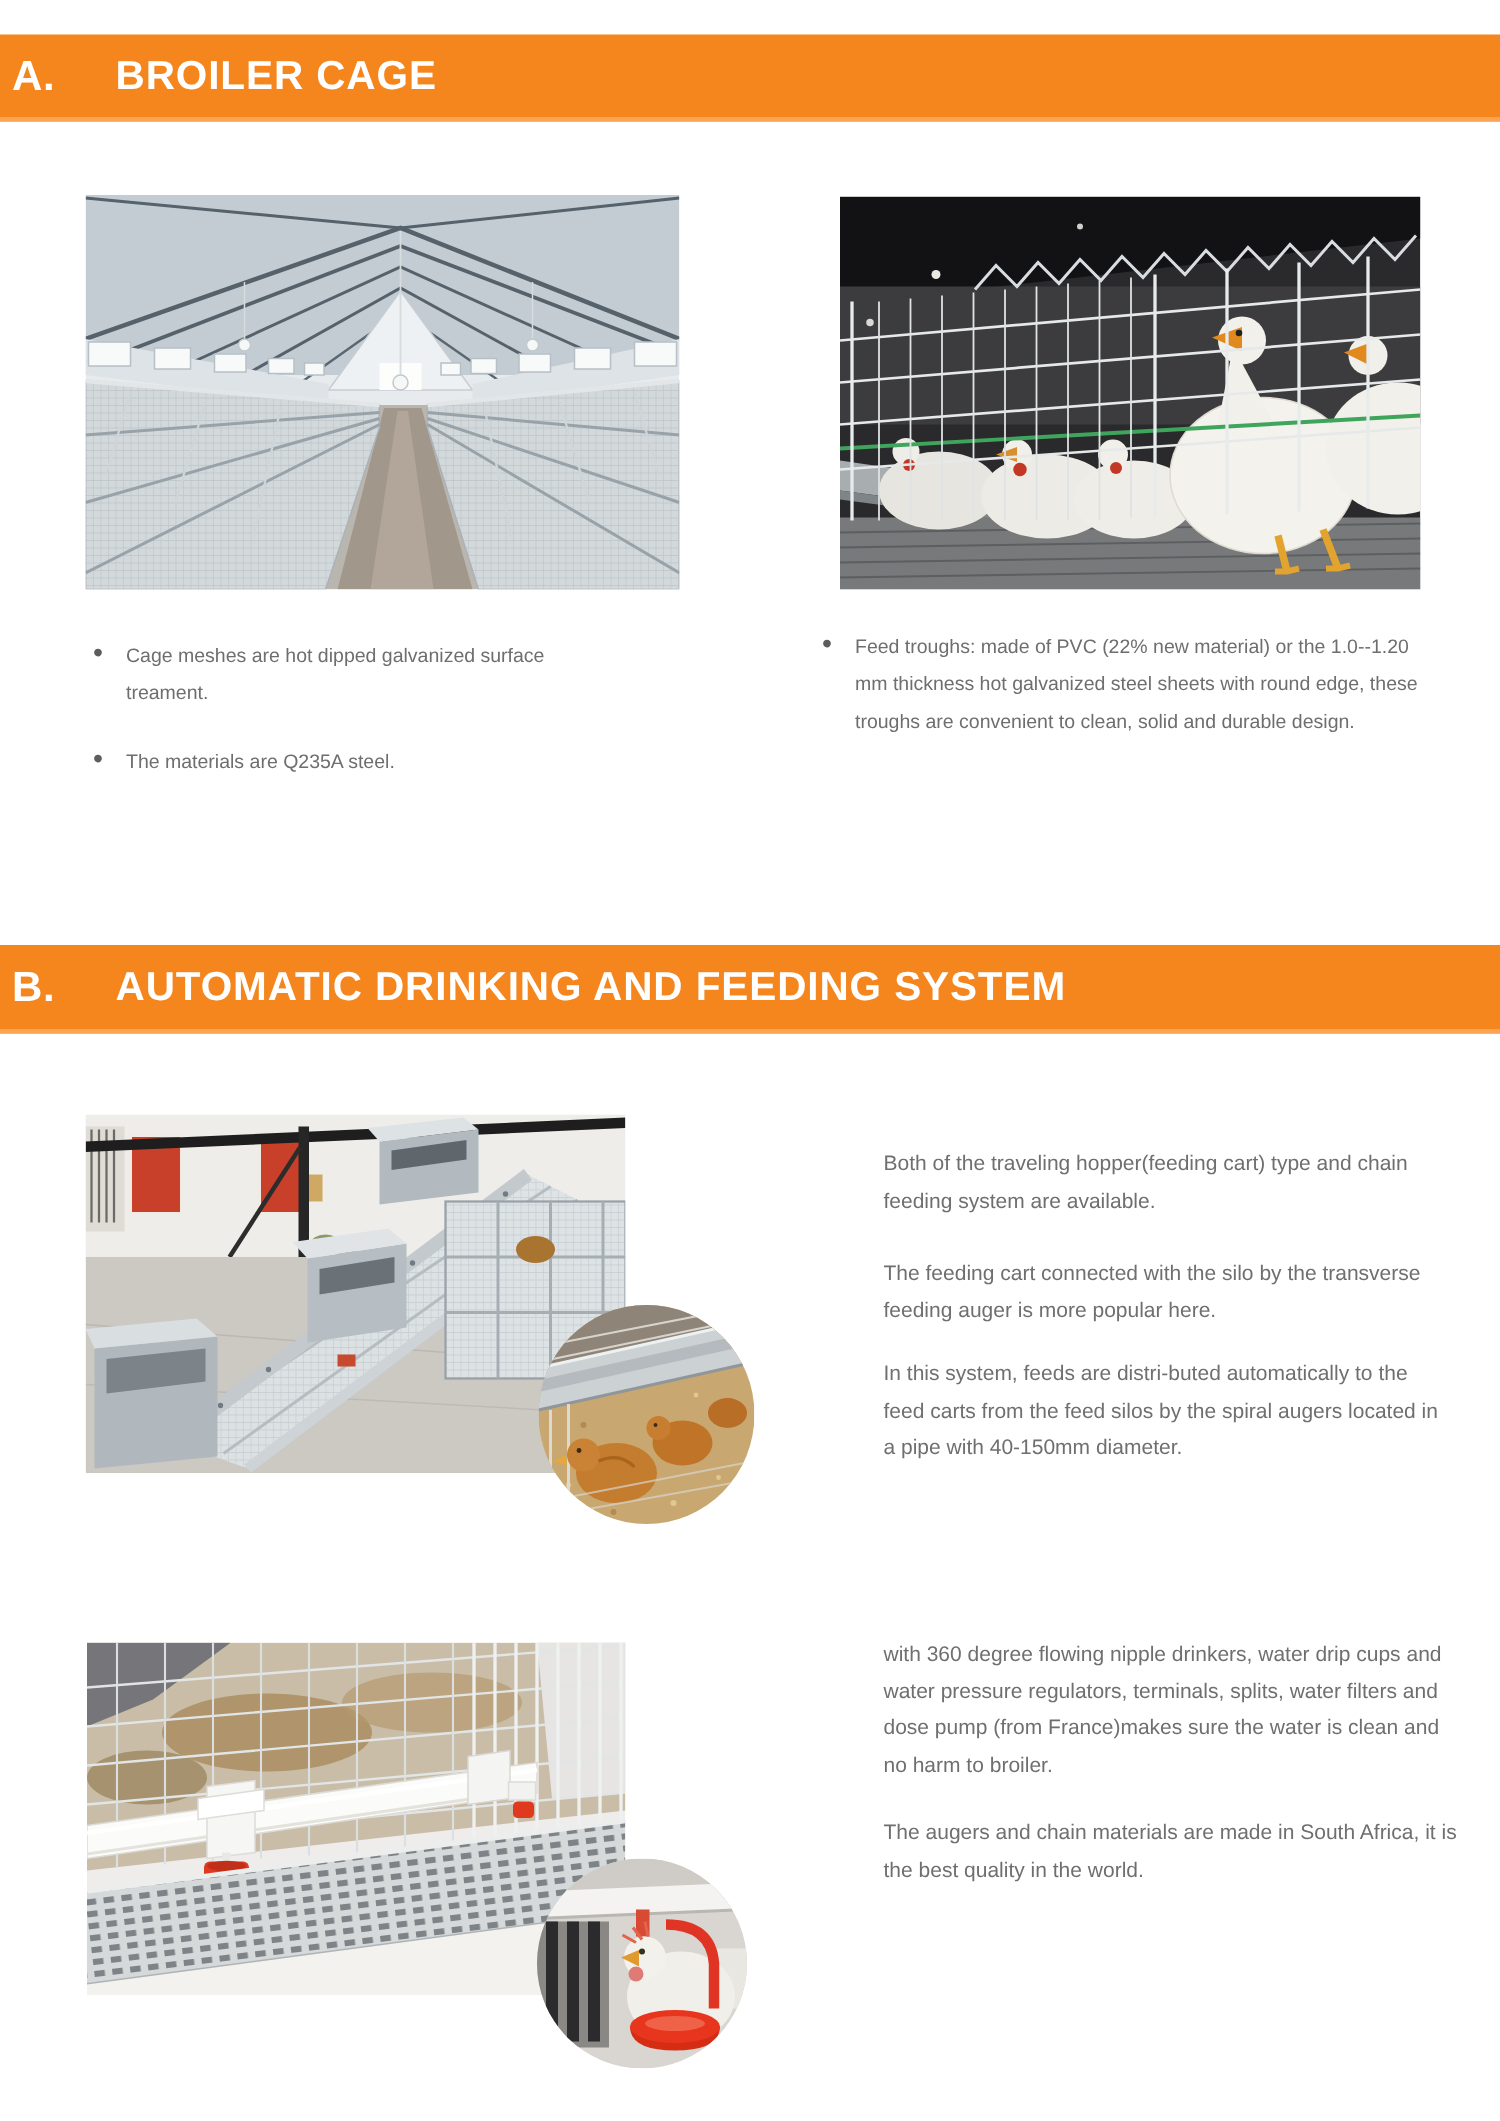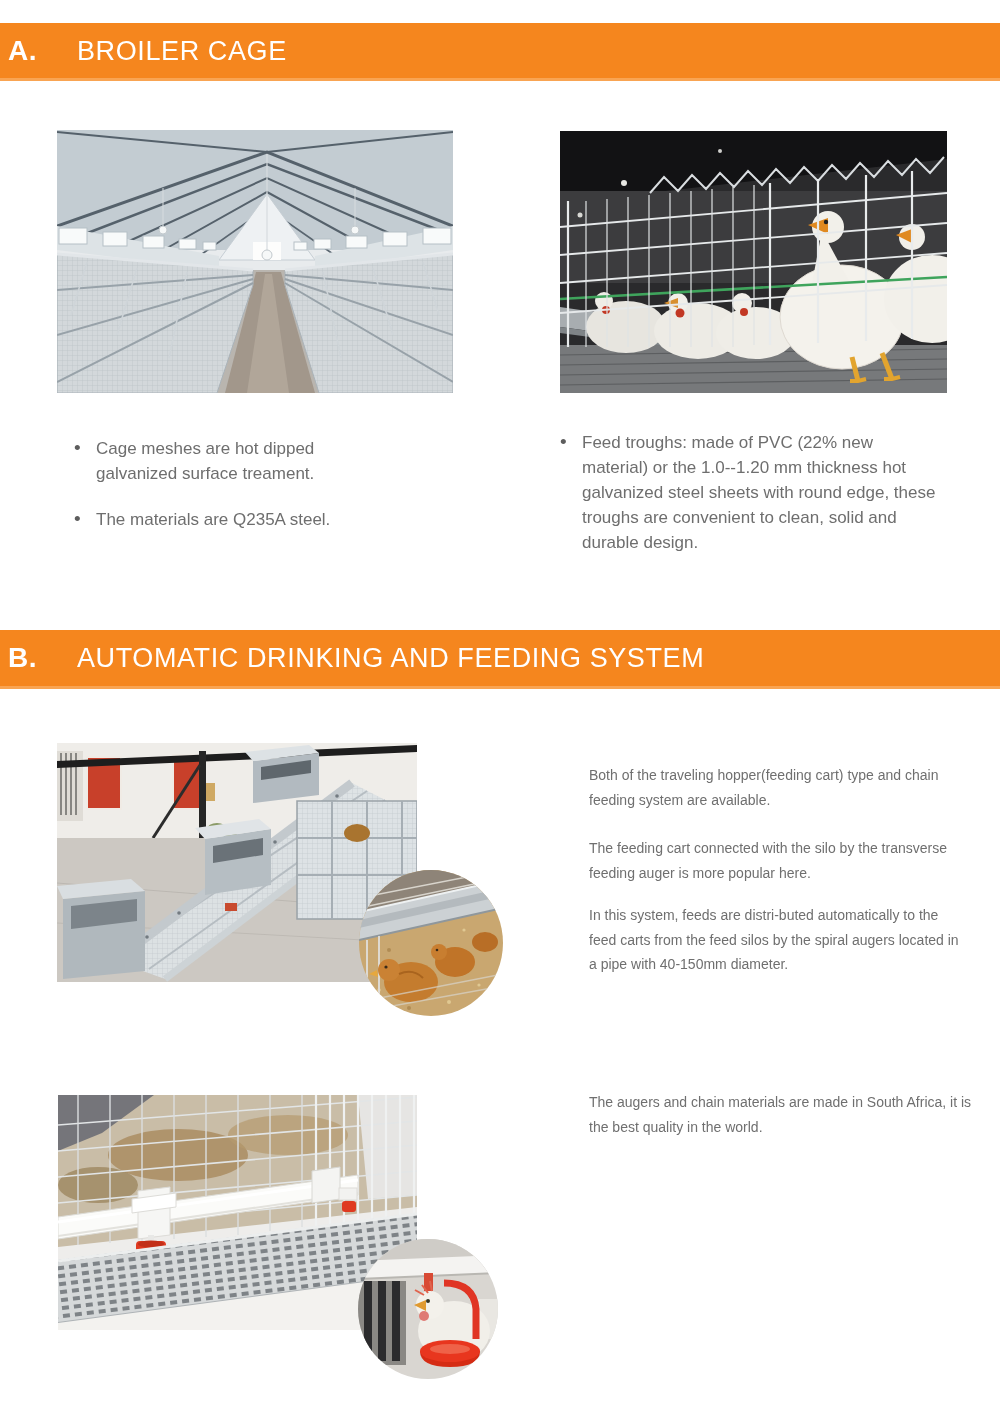--- a/index.html
+++ b/index.html
@@ -11,33 +11,33 @@
   .band{
     position:absolute;left:0;width:1000px;height:55px;
     background:#F5861E;border-bottom:3px solid #f9a452;
   }
   .band .band-label{
     position:absolute;left:8px;top:50%;transform:translateY(-50%);
     color:#ffffff;font-weight:700;font-size:28px;letter-spacing:.5px;
   }
   .band .band-title{
     position:absolute;left:77px;top:50%;transform:translateY(-50%);
-    color:#ffffff;font-weight:400;font-size:27px;letter-spacing:.6px;white-space:nowrap;
+    color:#ffffff;font-weight:700;font-size:27px;letter-spacing:.6px;white-space:nowrap;
   }
   
   .photo{position:absolute;overflow:hidden;}
   .photo svg{display:block;}
   .photo-group{position:absolute;}
   .circle-inset{
     position:absolute;border-radius:50%;overflow:hidden;
   }
   
   .bullets{position:absolute;margin:0;padding:0;list-style:none;color:#6e6e6e;}
   .bullets li{
-    position:relative;padding-left:24px;font-size:17px;line-height:25px;margin:12px;
+    position:relative;padding-left:24px;font-size:13px;line-height:25px;margin:0;
   }
   .bullets li + li{margin-top:21px;}
   .bullets li::before{
     content:"\2022";position:absolute;left:2px;top:-1px;font-size:19px;color:#5d5d5d;
   }
   .textblock{position:absolute;color:#6f6f6f;}
   .textblock p{margin:0 0 22px 0;font-size:14px;line-height:24.5px;}
   .tb-top p:nth-child(1){margin-bottom:24px;}
   .tb-top p:nth-child(2){margin-bottom:18px;}
   .tb-top p:nth-child(3){margin-bottom:0;}
@@ -447,16 +447,17 @@
           <path d="M86,44 q30,0 32,26 l0,30" stroke="#e03524" stroke-width="7" fill="none"></path>
           <path d="M62,112 q0,16 30,16 q30,0 30,-16" fill="#d52c14"></path>
           <ellipse cx="92" cy="112" rx="30" ry="11" fill="#e8361e"></ellipse>
           <ellipse cx="92" cy="110" rx="20" ry="5" fill="#f06a50" opacity="0.85"></ellipse>
         </g>
       </svg>
     </div>
   </div>
 
   <div class="textblock tb-bot" style="left:589px;top:1090px;width:386px;">
+    <p>with 360 degree flowing nipple drinkers, water drip cups and water pressure regulators, terminals, splits, water filters and dose pump (from France)makes sure the water is clean and no harm to broiler.</p>
     <p>The augers and chain materials are made in South Africa, it is the best quality in the world.</p>
   </div>
 
 </div>
 
 </body></html>

